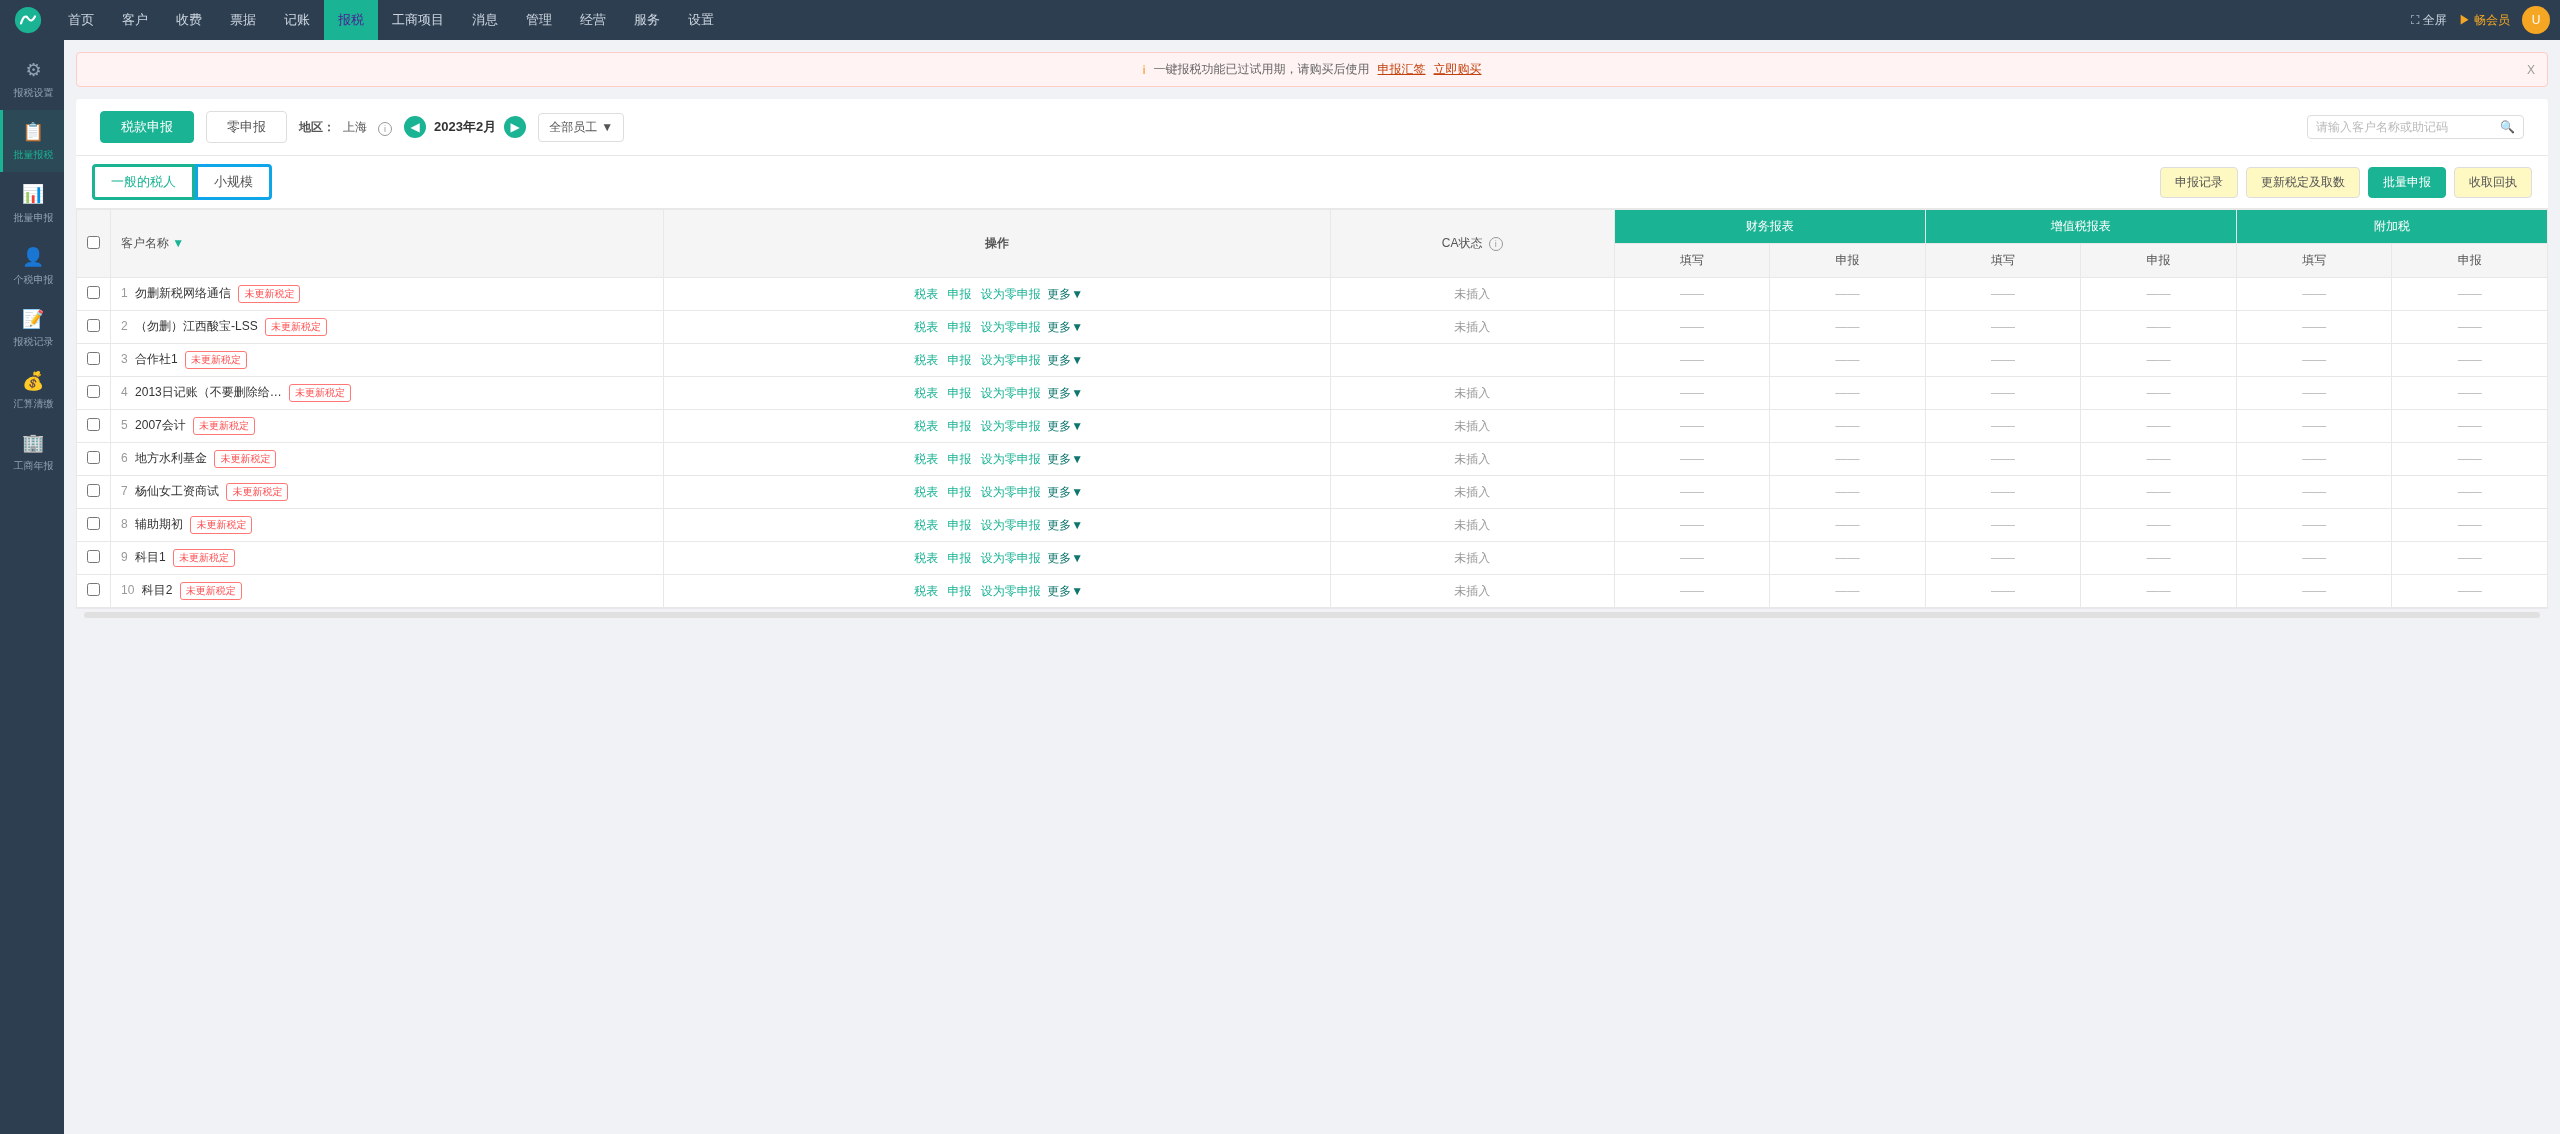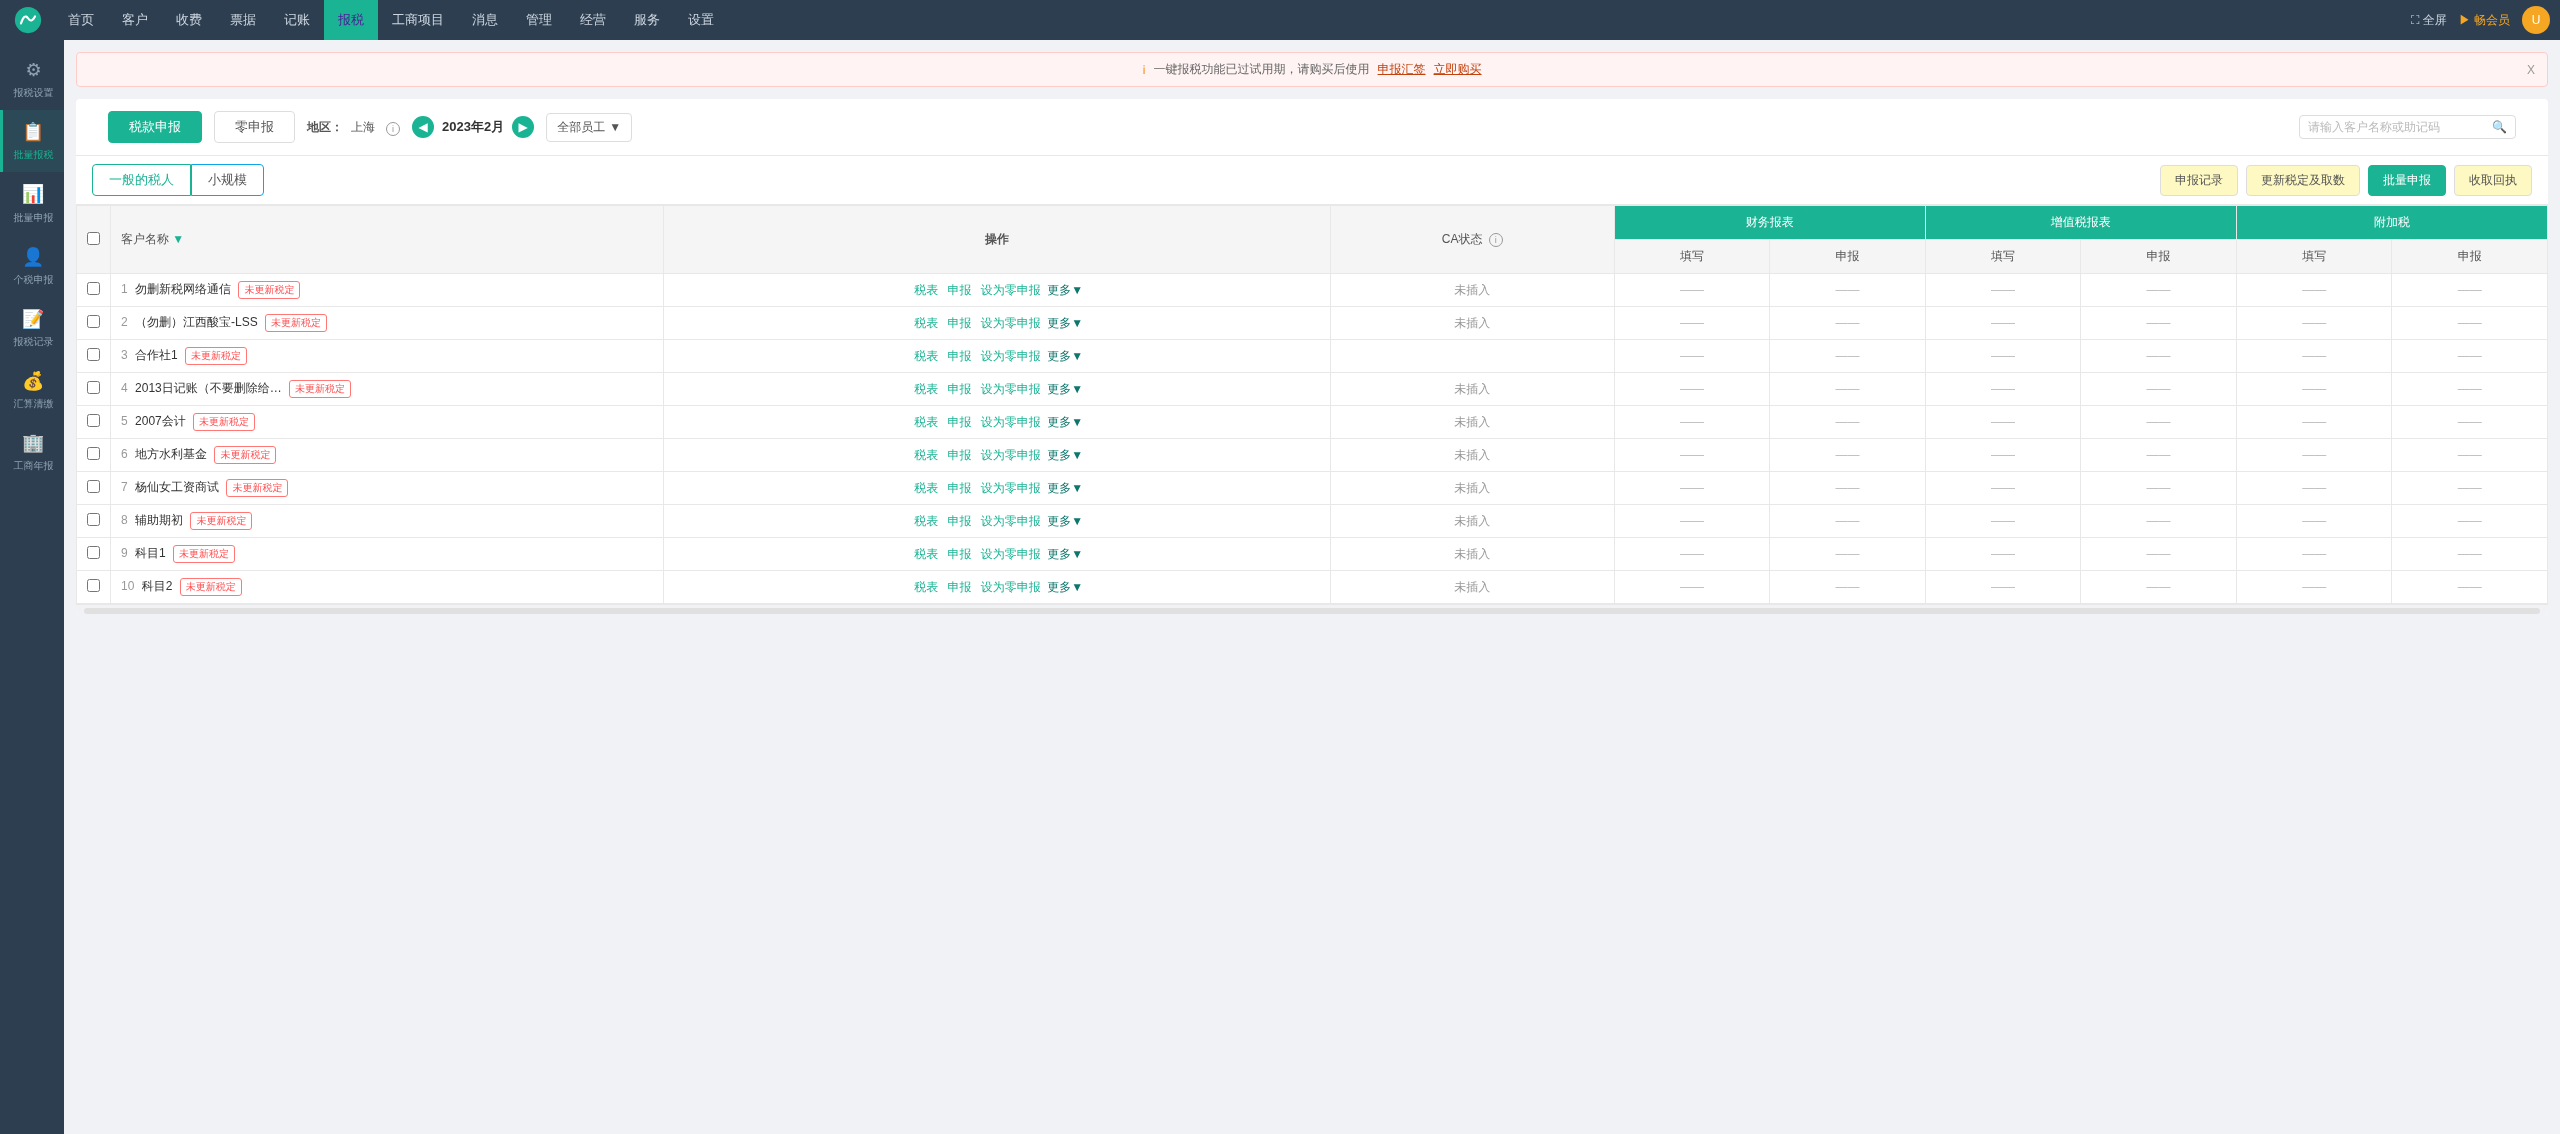--- a/index.html
+++ b/index.html
@@ -112,21 +112,21 @@
     .main-card {
       background: #fff;
       border-radius: 4px;
       overflow: hidden;
     }
 
     
     .toolbar {
       display: flex;
       align-items: center;
-      padding: 12px 32px;
+      padding: 12px 24px;
       gap: 12px;
       border-bottom: 1px solid #e8e8e8;
       flex-wrap: wrap;
     }
 
     .tab-btn {
       padding: 6px 20px;
       border-radius: 4px;
       border: 1px solid #ddd;
       background: #fff;
@@ -206,21 +206,21 @@
       padding: 8px 16px;
       border-bottom: 1px solid #e8e8e8;
       gap: 8px;
     }
     .taxpayer-tabs {
       display: flex;
       gap: 0;
     }
     .taxpayer-tab {
       padding: 6px 16px;
-      border: 1px solid #0ea5e9;
+      border: 3px solid #0ea5e9;
       cursor: pointer;
       font-size: 13px;
       color: #555;
       background: #fff;
     }
     .taxpayer-tab:first-child { border-radius: 4px 0 0 4px; }
     .taxpayer-tab:last-child { border-radius: 0 4px 4px 0; }
     .taxpayer-tab.active { background: #fff; color: #1ab394; border-color: #1ab394; z-index: 1; }
 
     .action-btns {

